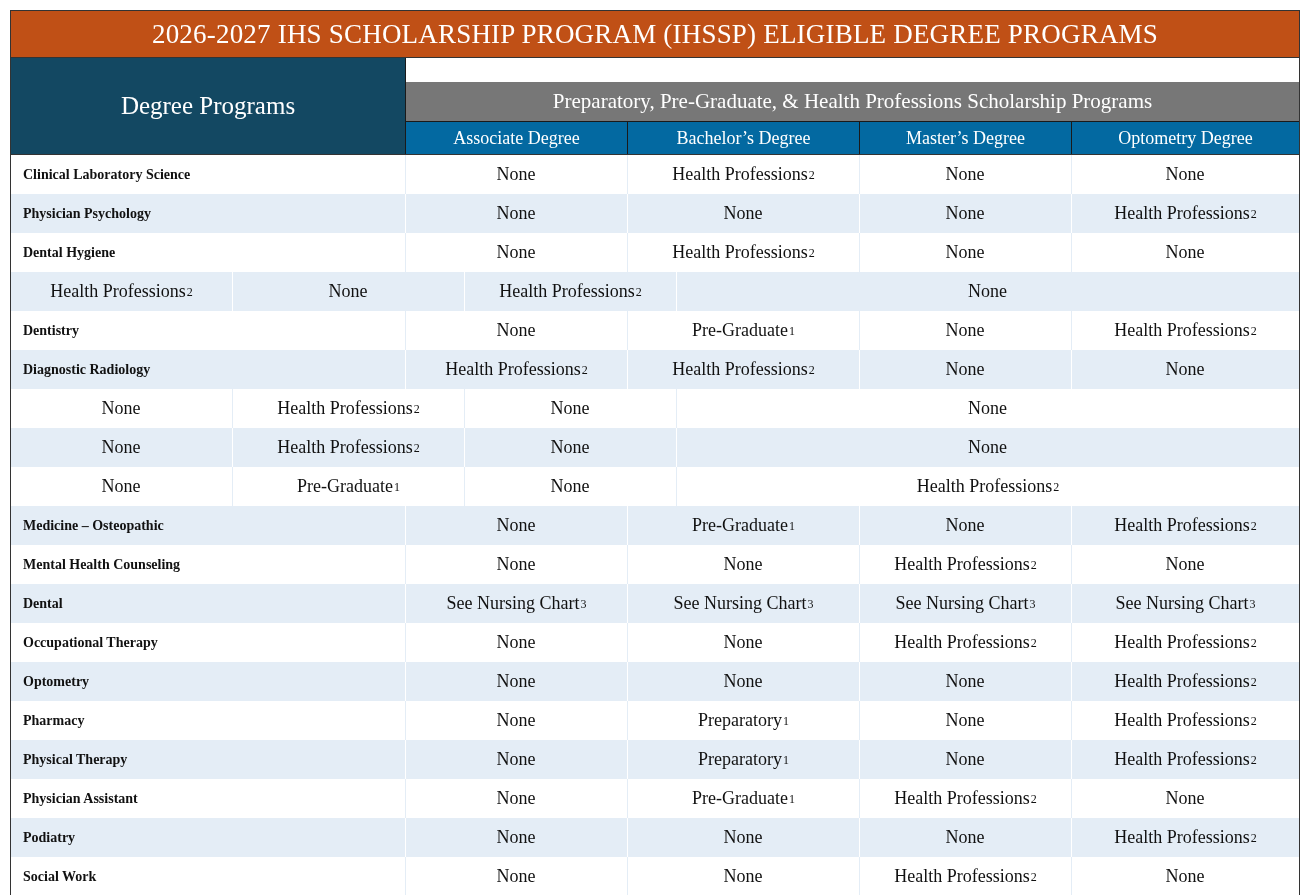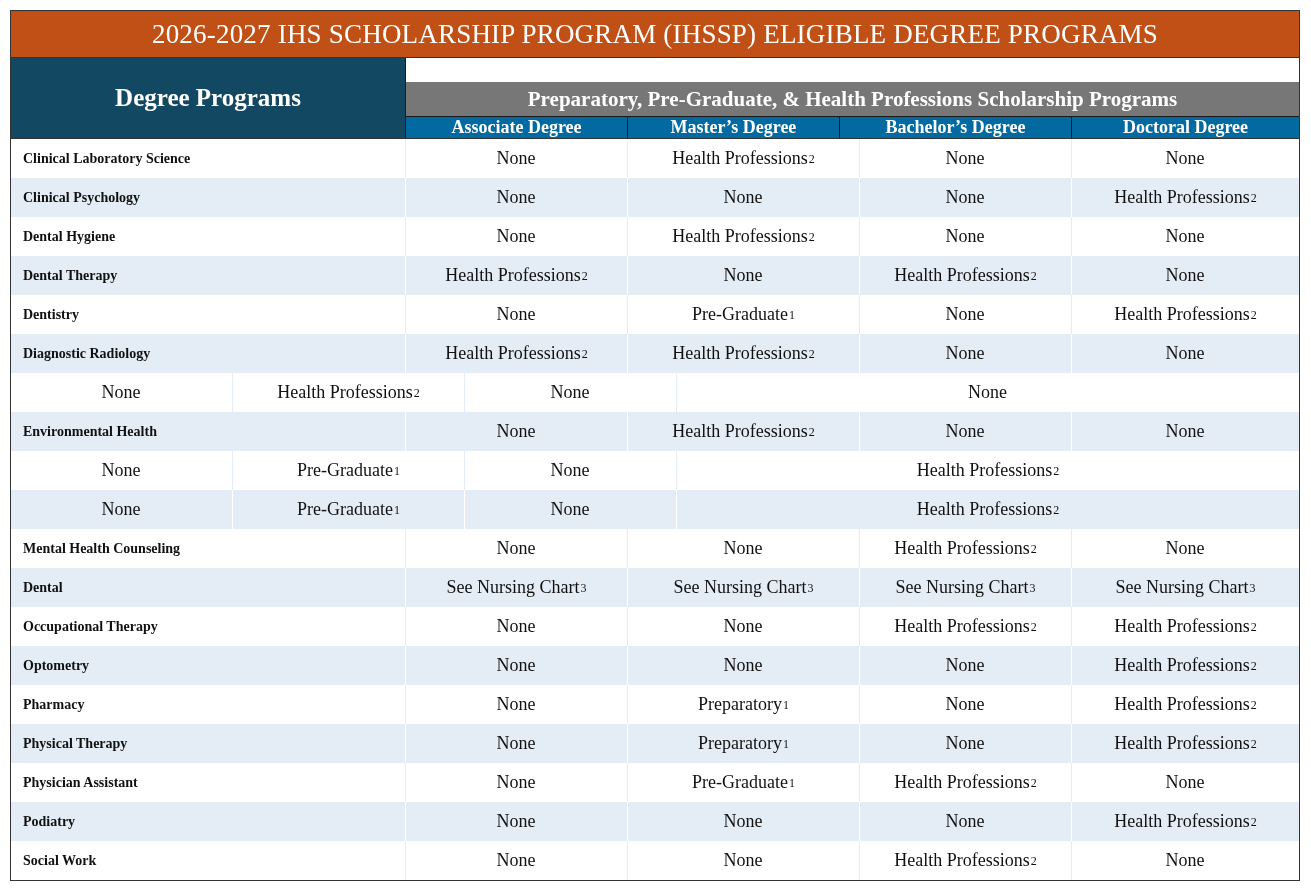--- a/index.html
+++ b/index.html
@@ -1,19 +1,19 @@
 <!DOCTYPE html>
 <html><head>
 <meta charset="utf-8">
 <style>
   html, body { margin:0; padding:0; background:#ffffff; }
   body { width:1311px; height:895px; position:relative; font-family:"Liberation Serif", "DejaVu Serif", serif; color:#111; }
   .wrap { position:absolute; left:10px; top:10px; width:1290px; border:1.5px solid #333; box-sizing:border-box; }
   .title { height:47px; background:#c05016; color:#fff; font-size:27px; display:flex; align-items:center; justify-content:center; letter-spacing:0.2px; border-bottom:1.5px solid #333; box-sizing:border-box; }
-  .hdr { display:flex; height:81px; border-bottom:1.5px solid #333; box-sizing:border-box;font-weight:bold; }
+  .hdr { display:flex; height:97px; border-bottom:1.5px solid #333; box-sizing:border-box; }
   .hdr-left { width:395px; background:#134862; color:#fff; font-size:25px; display:flex; align-items:center; justify-content:center; border-right:1.5px solid #1a1a1a; box-sizing:border-box; }
   .hdr-right { flex:1; display:flex; flex-direction:column; }
   .hdr-group { height:40px; background:#777777; color:#fff; font-size:21px; display:flex; align-items:center; justify-content:center; border-bottom:1.5px solid #1a1a1a; box-sizing:border-box;margin-top:24px; }
   .hdr-cols { flex:1; display:flex; background:#0369a1; }
   .hdr-col { color:#fff; font-size:18px; display:flex; align-items:center; justify-content:center; border-right:1.5px solid #1a1a1a; box-sizing:border-box; }
   .hdr-col:last-child { border-right:none; }
   .c1 { width:222px; } .c2 { width:232px; } .c3 { width:212px; } .c4 { flex:1; }
   .row { display:flex; height:39px; }
   .row:nth-child(even) { background:#e4edf6; }
   .row:nth-child(odd) { background:#ffffff; }
@@ -27,23 +27,23 @@
 <body>
 
 <div class="wrap">
   <div class="title">2026-2027 IHS SCHOLARSHIP PROGRAM (IHSSP) ELIGIBLE DEGREE PROGRAMS</div>
   <div class="hdr">
     <div class="hdr-left">Degree Programs</div>
     <div class="hdr-right">
       <div class="hdr-group">Preparatory, Pre-Graduate, &amp; Health Professions Scholarship Programs</div>
       <div class="hdr-cols">
         <div class="hdr-col c1">Associate Degree</div>
+        <div class="hdr-col c2">Bachelor’s Degree</div>
         <div class="hdr-col c3">Master’s Degree</div>
-        <div class="hdr-col c2">Bachelor’s Degree</div>
-        <div class="hdr-col c4">Doctoral Degree</div>
+        <div class="hdr-col c4">Optometry Degree</div>
       </div>
     </div>
   </div>
   <div id="tbody">
       <div class="row">
         <div class="cell-name">Clinical Laboratory Science</div>
         <div class="cell c1">
           <span>None</span>
           <sup></sup>
         </div>
@@ -54,21 +54,21 @@
         <div class="cell c3">
           <span>None</span>
           <sup></sup>
         </div>
         <div class="cell c4">
           <span>None</span>
           <sup></sup>
         </div>
       </div>
       <div class="row">
-        <div class="cell-name">Clinical Psychology</div>
+        <div class="cell-name">Physician Psychology</div>
         <div class="cell c1">
           <span>None</span>
           <sup></sup>
         </div>
         <div class="cell c2">
           <span>None</span>
           <sup></sup>
         </div>
         <div class="cell c3">
           <span>None</span>
@@ -92,21 +92,20 @@
         <div class="cell c3">
           <span>None</span>
           <sup></sup>
         </div>
         <div class="cell c4">
           <span>None</span>
           <sup></sup>
         </div>
       </div>
       <div class="row">
-        <div class="cell-name">Dental Therapy</div>
         <div class="cell c1">
           <span>Health Professions</span>
           <sup>2</sup>
         </div>
         <div class="cell c2">
           <span>None</span>
           <sup></sup>
         </div>
         <div class="cell c3">
           <span>Health Professions</span>
@@ -167,21 +166,20 @@
         <div class="cell c3">
           <span>None</span>
           <sup></sup>
         </div>
         <div class="cell c4">
           <span>None</span>
           <sup></sup>
         </div>
       </div>
       <div class="row">
-        <div class="cell-name">Environmental Health</div>
         <div class="cell c1">
           <span>None</span>
           <sup></sup>
         </div>
         <div class="cell c2">
           <span>Health Professions</span>
           <sup>2</sup>
         </div>
         <div class="cell c3">
           <span>None</span>
@@ -204,20 +202,21 @@
         <div class="cell c3">
           <span>None</span>
           <sup></sup>
         </div>
         <div class="cell c4">
           <span>Health Professions</span>
           <sup>2</sup>
         </div>
       </div>
       <div class="row">
+        <div class="cell-name">Medicine – Osteopathic</div>
         <div class="cell c1">
           <span>None</span>
           <sup></sup>
         </div>
         <div class="cell c2">
           <span>Pre-Graduate</span>
           <sup>1</sup>
         </div>
         <div class="cell c3">
           <span>None</span>

